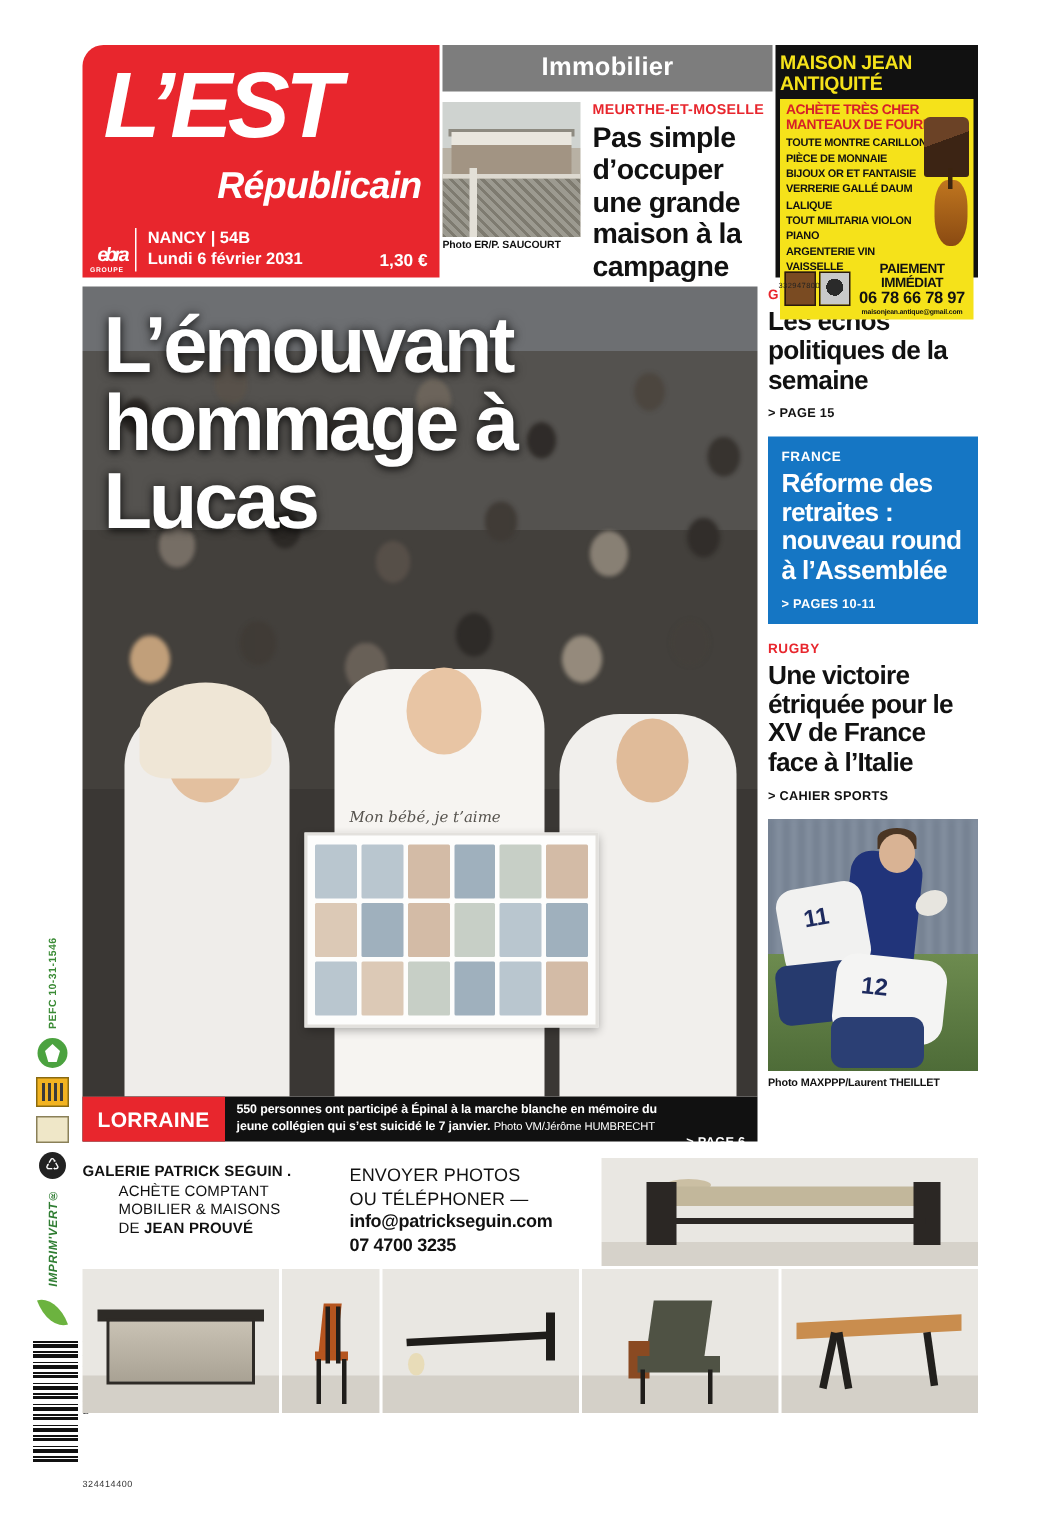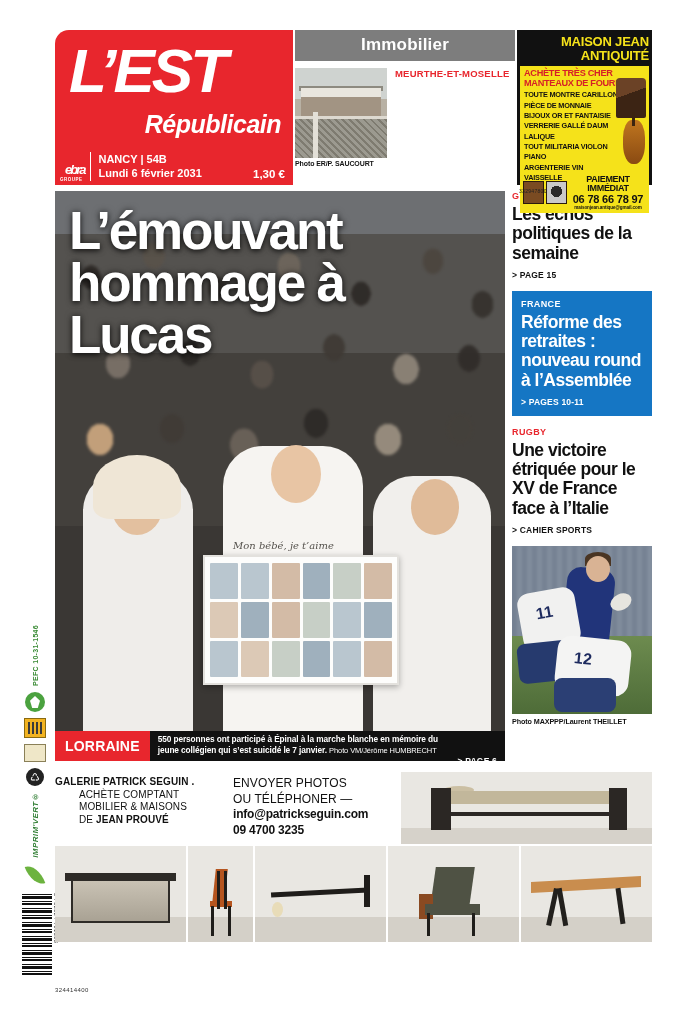--- a/index.html
+++ b/index.html
@@ -160,21 +160,21 @@
   .immo-head {
     font-size: 19px; font-weight: bold; line-height: 1.13;
     letter-spacing: -.4px; color: #111;
   }
 
   .antique {
     width: 135px; flex: none; margin-left: 2px;
     background: #111; padding: 3px; position: relative;
   }
   .antique-title {
-    background: #111; color: #f5e21a; text-align: right;
+    background: #111; color: #f5e21a; text-align: left;
     font-size: 13px; font-weight: bold; line-height: 1.05;
     padding: 2px 0 4px; letter-spacing: -.2px;
   }
   .antique-body {
     background: #f5e21a; padding: 3px 4px 2px; position: relative;
     height: 108px;
   }
   .antique-l1 {
     color: #d62028; font-size: 9.2px; font-weight: bold;
     line-height: 1.08; letter-spacing: -.3px;
@@ -559,20 +559,21 @@
             <div class="immo-photo">
               <div class="roofline"></div>
                 <div class="house"></div>
               <div class="gate"></div>
                 <div class="post"></div>
             </div>
             <div class="immo-credit">Photo ER/P. SAUCOURT</div>
           </div>
           <div>
             <div class="immo-kicker">MEURTHE-ET-MOSELLE</div>
+            <div class="immo-head">Pas simple d’occuper une grande maison à la campagne</div>
           </div>
         </div>
       </div>
 
       <div class="antique">
         <div class="antique-title">
           <div>MAISON JEAN</div>
           <div>ANTIQUITÉ</div>
         </div>
         <div class="antique-body">
@@ -698,21 +699,21 @@
         <div class="ba-text1">
           <div class="ba-l1">GALERIE PATRICK SEGUIN .</div>
           <div class="ba-ind">ACHÈTE COMPTANT</div>
           <div class="ba-ind">MOBILIER &amp; MAISONS</div>
           <div class="ba-ind"><span>DE </span><b>JEAN PROUVÉ</b></div>
         </div>
         <div class="ba-text2">
           <div>ENVOYER PHOTOS</div>
           <div>OU TÉLÉPHONER —</div>
           <div class="bold">info@patrickseguin.com</div>
-          <div class="bold">09 4700 3235</div>
+          <div class="bold">07 4700 3235</div>
         </div>
         <div class="ba-bench">
           <div class="bench-floor"></div>
           <div class="bolster"></div>
           <div class="bench-top"></div>
           <div class="bench-frame"></div>
           <div class="bench-frame2"></div>
           <div class="bench-bar"></div>
         </div>
       </div>

